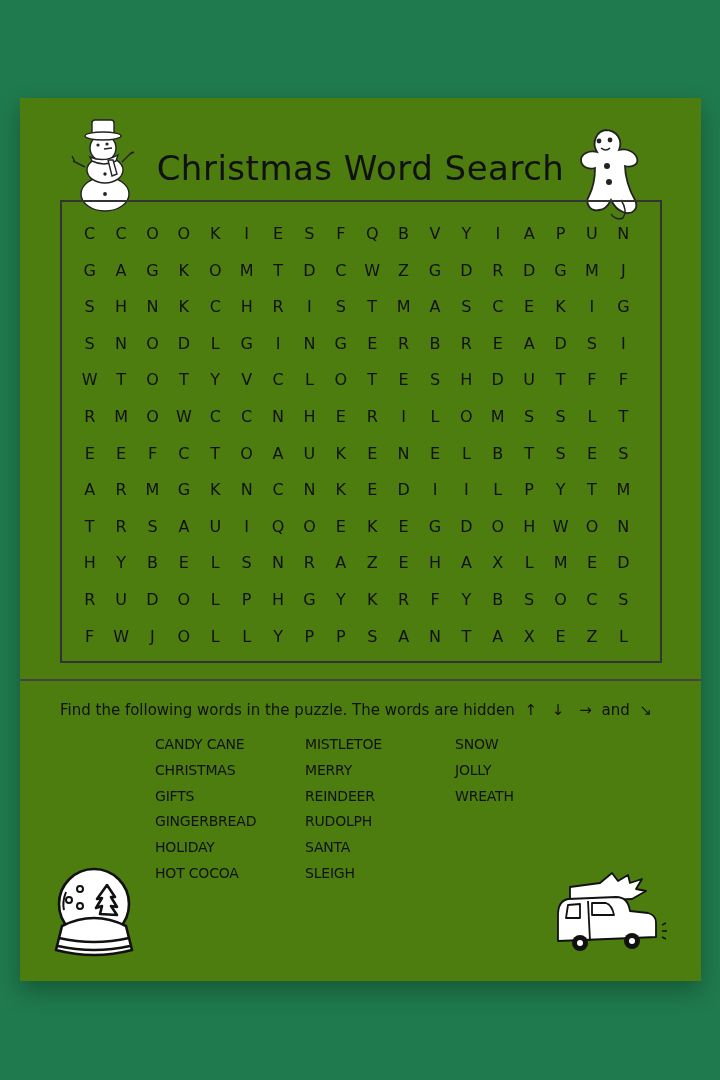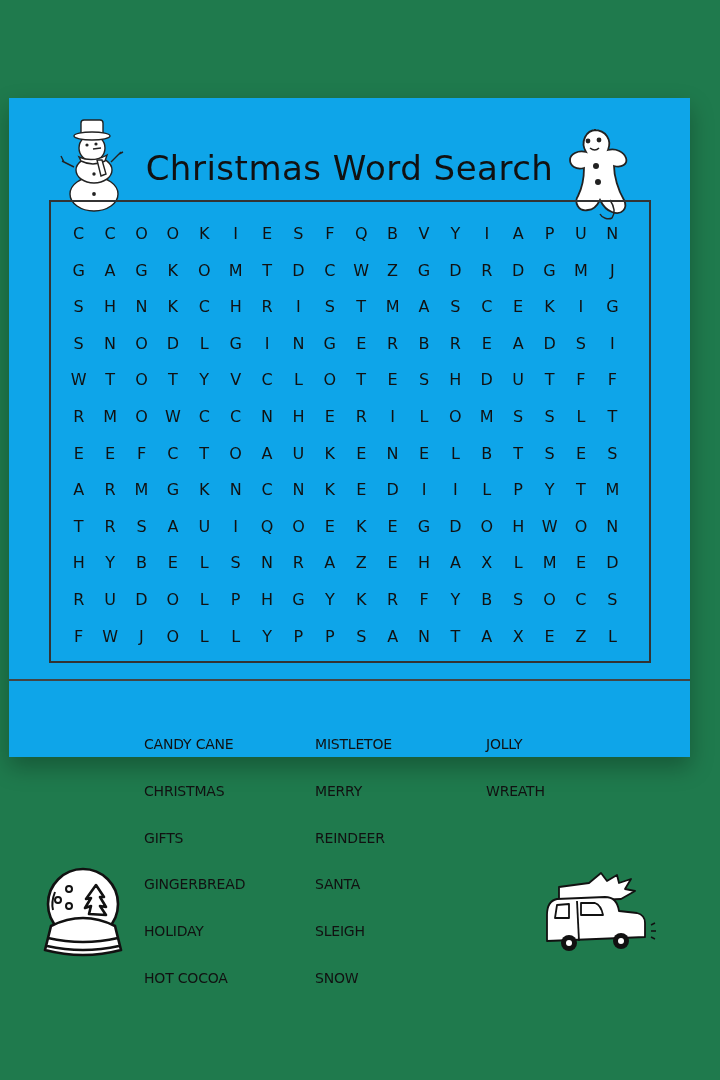--- a/index.html
+++ b/index.html
@@ -3,22 +3,22 @@
 <meta charset="utf-8">
 <style>
   html, body { margin: 0; padding: 0; }
   body {
     width: 720px; height: 1080px; overflow: hidden;
     background: #1f7a4d;
     font-family: "Liberation Sans", "DejaVu Sans", sans-serif;
     position: relative;
   }
   .page {
-    position: absolute; left: 9px; top: 98px; width: 681px; height: 659px;
-    background: #0ea5e9;
+    position: absolute; left: 20px; top: 98px; width: 681px; height: 883px;
+    background: #4d7c0f;
     box-shadow: 0 10px 22px rgba(0,0,0,0.28);
   }
   .title {
     position: absolute; left: 0; right: 0; top: 50px; text-align: center;
     font-size: 34px; color: #111; letter-spacing: 0.5px;
     font-family: "DejaVu Sans", sans-serif; font-weight: normal;
   }
   .grid-box {
     position: absolute; left: 40px; top: 102px; width: 602px; height: 463px;
     border: 2px solid #333; box-sizing: border-box;
@@ -37,21 +37,21 @@
     border-top: 2px solid #444;
   }
   .instructions {
     position: absolute; left: 40px; top: 603px; font-size: 15px; color: #111;
     font-family: "DejaVu Sans", sans-serif;
   }
   .instructions .arrow { margin: 0 5px; }
   .wordlist {
     position: absolute; left: 135px; top: 638px;
     display: grid; grid-template-columns: 150px 150px 150px;
-    grid-auto-flow: column; grid-template-rows: repeat(6, 25.8px); gap: 21px;
+    grid-auto-flow: column; grid-template-rows: repeat(6, 25.8px);
   }
   .word { font-size: 14px; color: #111; font-family: "DejaVu Sans", sans-serif; letter-spacing: -0.2px; }
   .deco { position: absolute; }
 </style>
 </head>
 <body>
 
 <div class="page">
 
   <svg class="deco" style="left:50px;top:14px" width="70" height="102" viewBox="0 0 70 102">
@@ -300,31 +300,40 @@
         <div class="cell">A</div>
         <div class="cell">X</div>
         <div class="cell">E</div>
         <div class="cell">Z</div>
         <div class="cell">L</div>
       </div>
   </div>
 
   <div class="divider"></div>
 
+  <div class="instructions">
+    <span>Find the following words in the puzzle. The words are hidden</span>
+    <span class="arrow">↑</span>
+    <span class="arrow">↓</span>
+    <span class="arrow">→</span>
+    <span>and</span>
+    <span class="arrow">↘</span>
+  </div>
 
   <div class="wordlist" id="wordlist">
       <div class="word">CANDY CANE</div>
       <div class="word">CHRISTMAS</div>
       <div class="word">GIFTS</div>
       <div class="word">GINGERBREAD</div>
       <div class="word">HOLIDAY</div>
       <div class="word">HOT COCOA</div>
       <div class="word">MISTLETOE</div>
       <div class="word">MERRY</div>
       <div class="word">REINDEER</div>
+      <div class="word">RUDOLPH</div>
       <div class="word">SANTA</div>
       <div class="word">SLEIGH</div>
       <div class="word">SNOW</div>
       <div class="word">JOLLY</div>
       <div class="word">WREATH</div>
     </div>
 
   <svg class="deco" style="left:30px;top:766px" width="88" height="96" viewBox="0 0 88 96">
     <g fill="#fff" stroke="#111" stroke-width="2.6" stroke-linejoin="round">
       <circle cx="44" cy="40" r="35"></circle>

